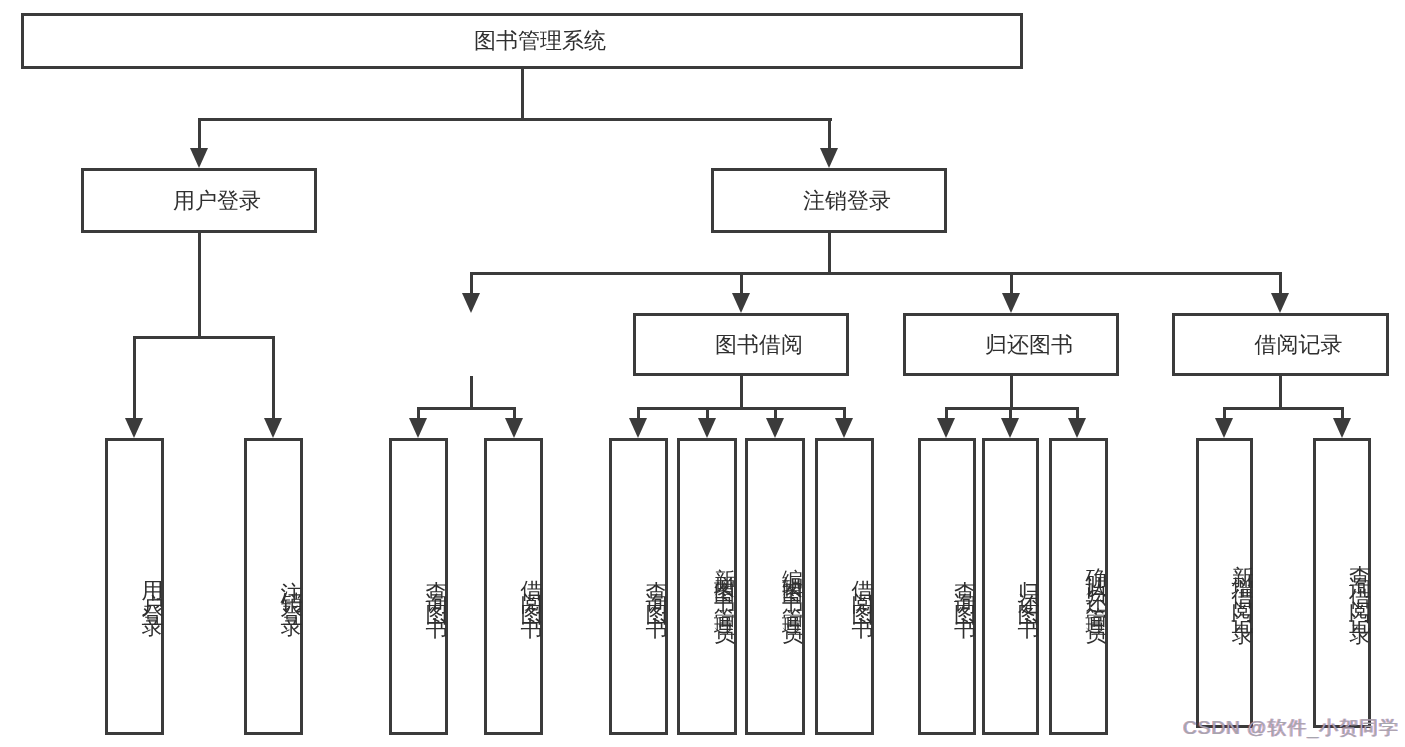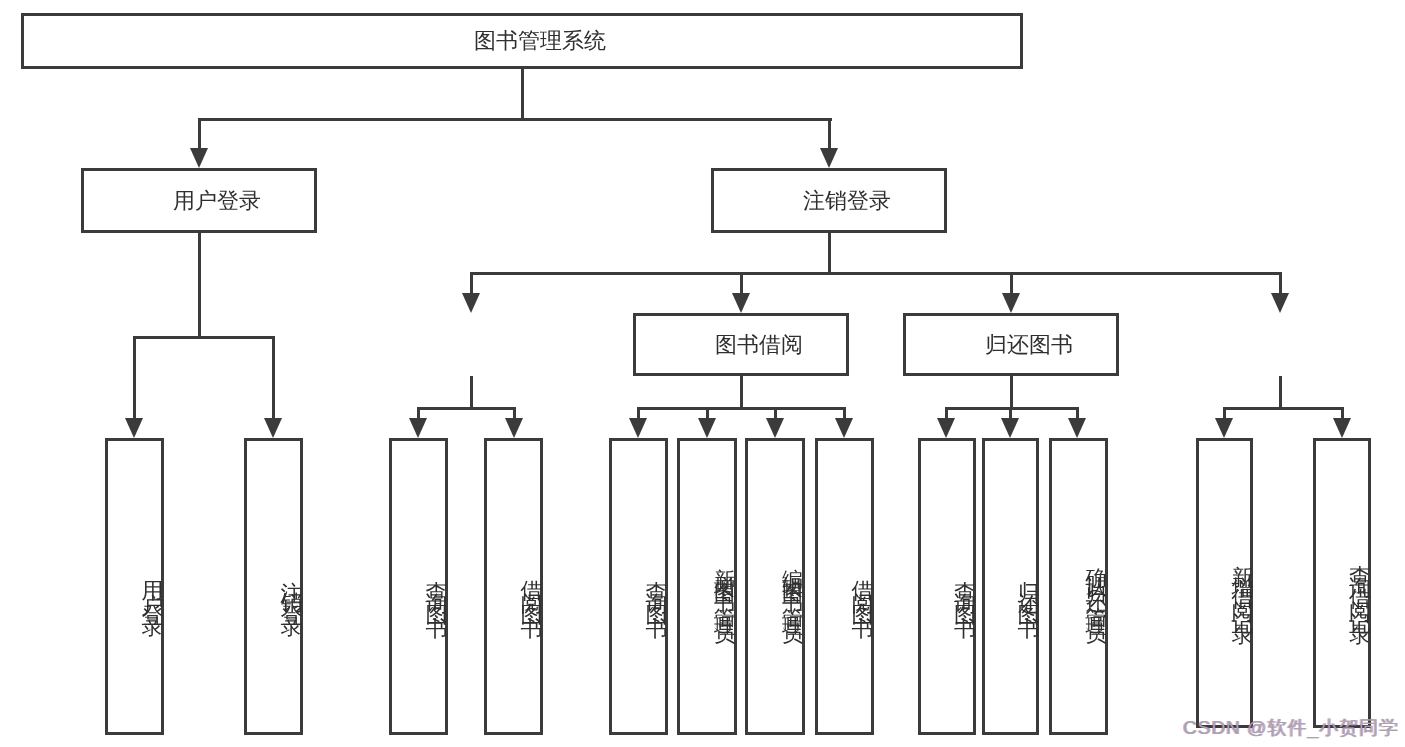--- a/index.html
+++ b/index.html
@@ -63,20 +63,21 @@
   <div class="arrow" style="left:462px;top:293px"></div>
   <div class="vline" style="left:740px;top:272px;height:23px"></div>
   <div class="arrow" style="left:732px;top:293px"></div>
   <div class="vline" style="left:1010px;top:272px;height:23px"></div>
   <div class="arrow" style="left:1002px;top:293px"></div>
   <div class="vline" style="left:1279px;top:272px;height:23px"></div>
   <div class="arrow" style="left:1271px;top:293px"></div>
 
   <div class="node" style="left:633px;top:313px;width:216px;height:63px">图书借阅</div>
   <div class="node" style="left:903px;top:313px;width:216px;height:63px">归还图书</div>
+  <div class="node" style="left:1172px;top:313px;width:217px;height:63px">借阅记录</div>
 
   <div class="vline" style="left:470px;top:376px;height:34px"></div>
   <div class="hline" style="left:417px;top:407px;width:99px"></div>
   <div class="vline" style="left:417px;top:407px;height:13px"></div>
   <div class="arrow" style="left:409px;top:418px"></div>
   <div class="vline" style="left:513px;top:407px;height:13px"></div>
   <div class="arrow" style="left:505px;top:418px"></div>
 
   <div class="vline" style="left:740px;top:376px;height:34px"></div>
   <div class="hline" style="left:637px;top:407px;width:209px"></div>

